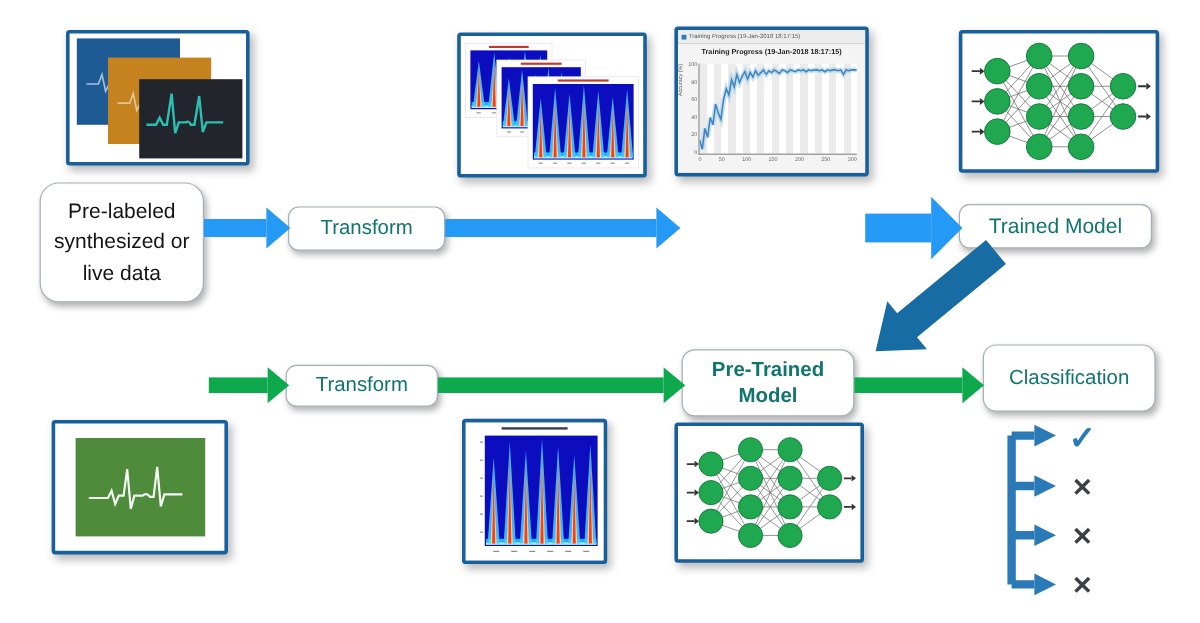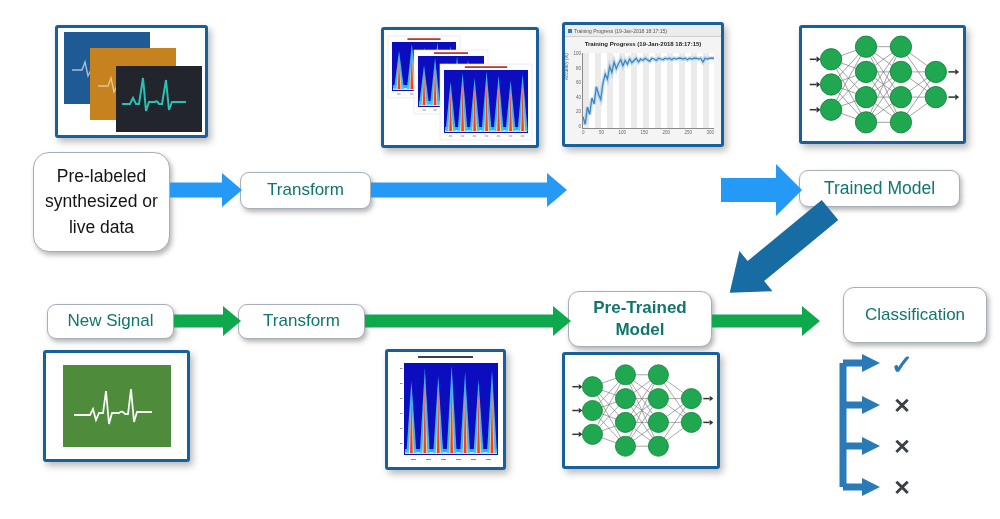--- a/index.html
+++ b/index.html
@@ -278,33 +278,30 @@
   </div>
   <div class="barrow" style="left:721px;top:164px;width:81px;height:52px;--sh:24px;--hw:26px;--hh:52px;--c:#2499F5;">
     <div class="shaft"></div>
     <div class="head"></div>
   </div>
 
   <svg style="position:absolute;left:700px;top:196px;" width="165" height="115" viewBox="0 0 165 115">
     <polygon points="0,-13 96,-13 96,-26 130,0 96,26 96,13 0,13" fill="#176CA4" transform="translate(130,14) rotate(140.5)"></polygon>
   </svg>
 
-  <div class="labelbox" style="left:47px;top:304px;width:127px;height:35px;border-radius:9px;">
-    <span>New Signal</span>
-  </div>
 
   <div class="labelbox" style="left:238px;top:304px;width:127px;height:35px;border-radius:9px;">
     <span>Transform</span>
   </div>
 
   <div class="labelbox" style="left:568px;top:291px;width:144px;height:56px;border-radius:11px;padding:0 8px;font-weight:bold;">
     <span>Pre-Trained Model</span>
   </div>
 
-  <div class="labelbox" style="left:819px;top:287px;width:144px;height:56px;border-radius:11px;margin-left:24px;">
+  <div class="labelbox" style="left:819px;top:287px;width:144px;height:56px;border-radius:11px;">
     <span>Classification</span>
   </div>
 
   <div class="barrow" style="left:174px;top:306px;width:67px;height:30px;--sh:13px;--hw:18px;--hh:30px;--c:#0EA84D;">
     <div class="shaft"></div>
     <div class="head"></div>
   </div>
   <div class="barrow" style="left:365px;top:306px;width:206px;height:30px;--sh:13px;--hw:18px;--hh:30px;--c:#0EA84D;">
     <div class="shaft"></div>
     <div class="head"></div>

